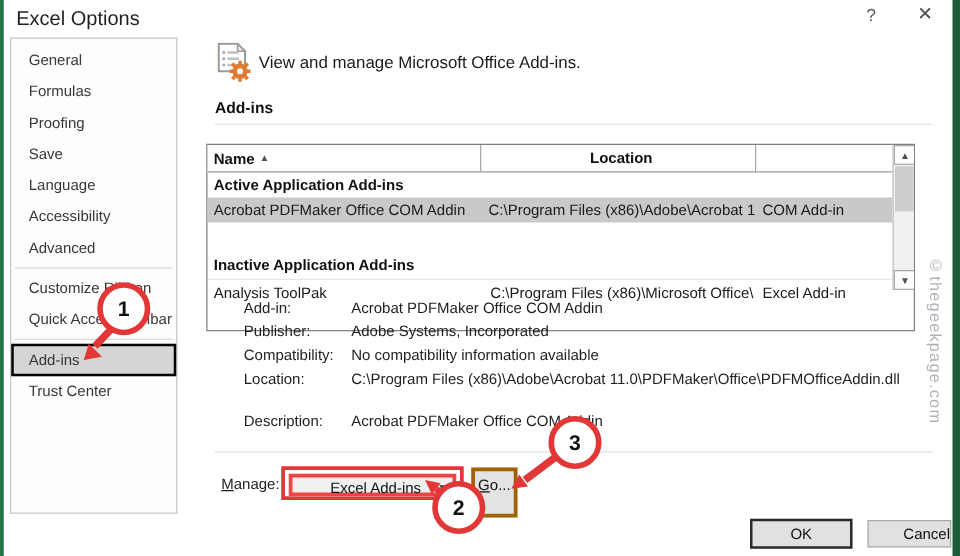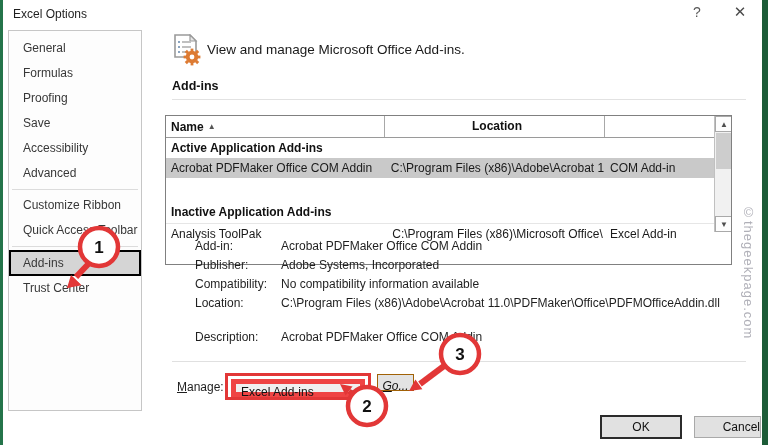--- a/index.html
+++ b/index.html
@@ -4,21 +4,21 @@
 <style>
   * { margin:0; padding:0; box-sizing:border-box; }
   body { font-family:"Liberation Sans", sans-serif; background:#fff; }
   .stage { position:relative; width:768px; height:445px; background:#fff; overflow:hidden; }
 
   
   .edge-left  { position:absolute; left:0; top:0; width:3px; height:445px; background:#24744a; }
   .edge-right { position:absolute; left:762px; top:0; width:6px; height:445px; background:#1d5c38; }
 
   
-  .title { position:absolute; left:13px; top:7px; font-size:12px; color:#1f1f1f; }
+  .title { position:absolute; left:13px; top:7px; font-size:16px; color:#1f1f1f; }
   .help-btn  { position:absolute; left:686px; top:2px; width:22px; height:20px; font-size:14px; color:#5a5a5a; text-align:center; line-height:20px; cursor:default; }
   .close-btn { position:absolute; left:728px; top:1px; width:24px; height:22px; font-size:15px; color:#4a4a4a; text-align:center; line-height:22px; cursor:default; }
 
   
   .sidebar { position:absolute; left:8px; top:30px; width:134px; height:381px; background:#fdfdfd; border:1px solid #c6c6c6; padding-top:5px; }
   .side-item { height:25px; line-height:25px; padding-left:14px; font-size:12px; color:#383838; white-space:nowrap; }
   .side-sep { border-top:1px solid #dcdcdc; margin:3px 3px; }
   .side-item.selected { height:26px; line-height:22px; background:#d5d5d5; border:2px solid #000; padding-left:12px; }
 
   
@@ -46,23 +46,23 @@
 
   
   .detail-label { position:absolute; left:195px; font-size:12px; color:#1f1f1f; }
   .detail-value { position:absolute; left:281px; font-size:12px; color:#1f1f1f; white-space:nowrap; }
 
   .manage-rule { position:absolute; left:172px; top:361px; width:574px; border-top:1px solid #e0e0e0; }
 
   
   .manage-label { position:absolute; left:177px; top:380px; font-size:12px; color:#1f1f1f; }
   .manage-highlight { position:absolute; left:225px; top:373px; width:146px; height:27px; border:3px solid #e23737; }
-  .manage-select { position:absolute; left:231px; top:379px; width:134px; height:18px; background:#f0f0f0; border:5px solid #ef4444; font-size:12px; color:#111; line-height:16px; padding-left:5px; cursor:default; }
+  .manage-select { position:absolute; left:231px; top:379px; width:134px; height:18px; background:#f0f0f0; border:3px solid #ef4444; font-size:12px; color:#111; line-height:16px; padding-left:5px; cursor:default;text-align:center; }
   .manage-select .dd-arrow { position:absolute; right:4px; top:1px; font-size:8px; color:#333; }
-  .go-btn { position:absolute; left:377px; top:374px; width:37px; height:17px; background:#e3e3e3; border:1px solid #a16207; font-size:12px; color:#111; text-align:center; line-height:22px; cursor:default;font-style:italic; }
+  .go-btn { position:absolute; left:377px; top:374px; width:37px; height:40px; background:#e3e3e3; border:3px solid #a16207; font-size:12px; color:#111; text-align:center; line-height:22px; cursor:default; }
 
   
   .ok-btn { position:absolute; left:600px; top:415px; width:82px; height:24px; background:#e1e1e1; border:2px solid #2b2b2b; font-size:12px; color:#111; text-align:center; line-height:20px; cursor:default; }
   .cancel-btn { position:absolute; left:694px; top:416px; width:67px; height:22px; background:#e1e1e1; border:1px solid #a9a9a9; font-size:12px; color:#111; text-align:right; line-height:20px; cursor:default; }
 
   
   .annot { position:absolute; left:0; top:0; width:768px; height:445px; pointer-events:none; }
   .annot-num { font-family:"Liberation Sans", sans-serif; font-size:17px; font-weight:bold; fill:#111; }
 
   
@@ -78,20 +78,21 @@
 
   <div class="title">Excel Options</div>
   <div class="help-btn">?</div>
   <div class="close-btn">✕</div>
 
   <div class="sidebar">
     <div class="side-item">General</div>
     <div class="side-item">Formulas</div>
     <div class="side-item">Proofing</div>
     <div class="side-item">Save</div>
+    <div class="side-item">Language</div>
     <div class="side-item">Accessibility</div>
     <div class="side-item">Advanced</div>
     <div class="side-sep"></div>
     <div class="side-item">Customize Ribbon</div>
     <div class="side-item">Quick Access Toolbar</div>
     <div class="side-sep"></div>
     <div class="side-item selected">Add-ins</div>
     <div class="side-item">Trust Center</div>
   </div>
 

